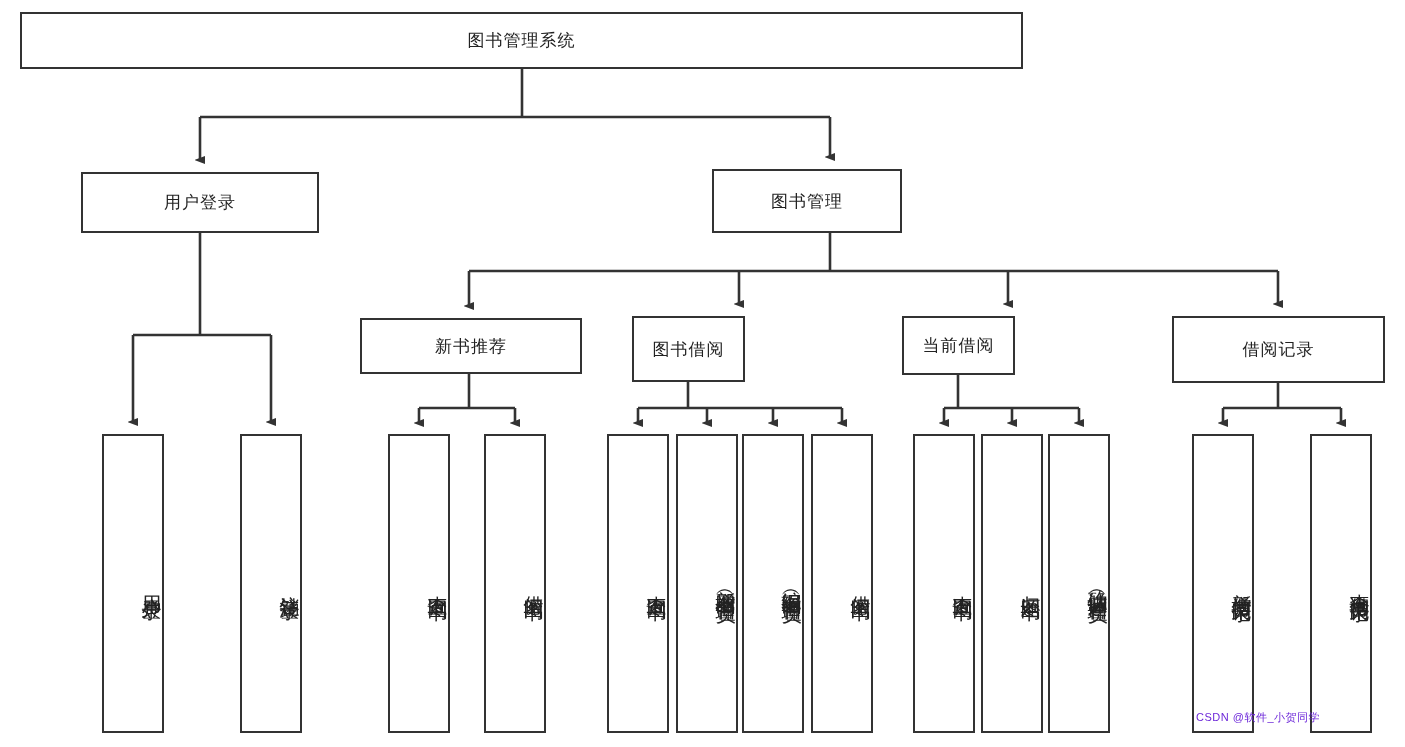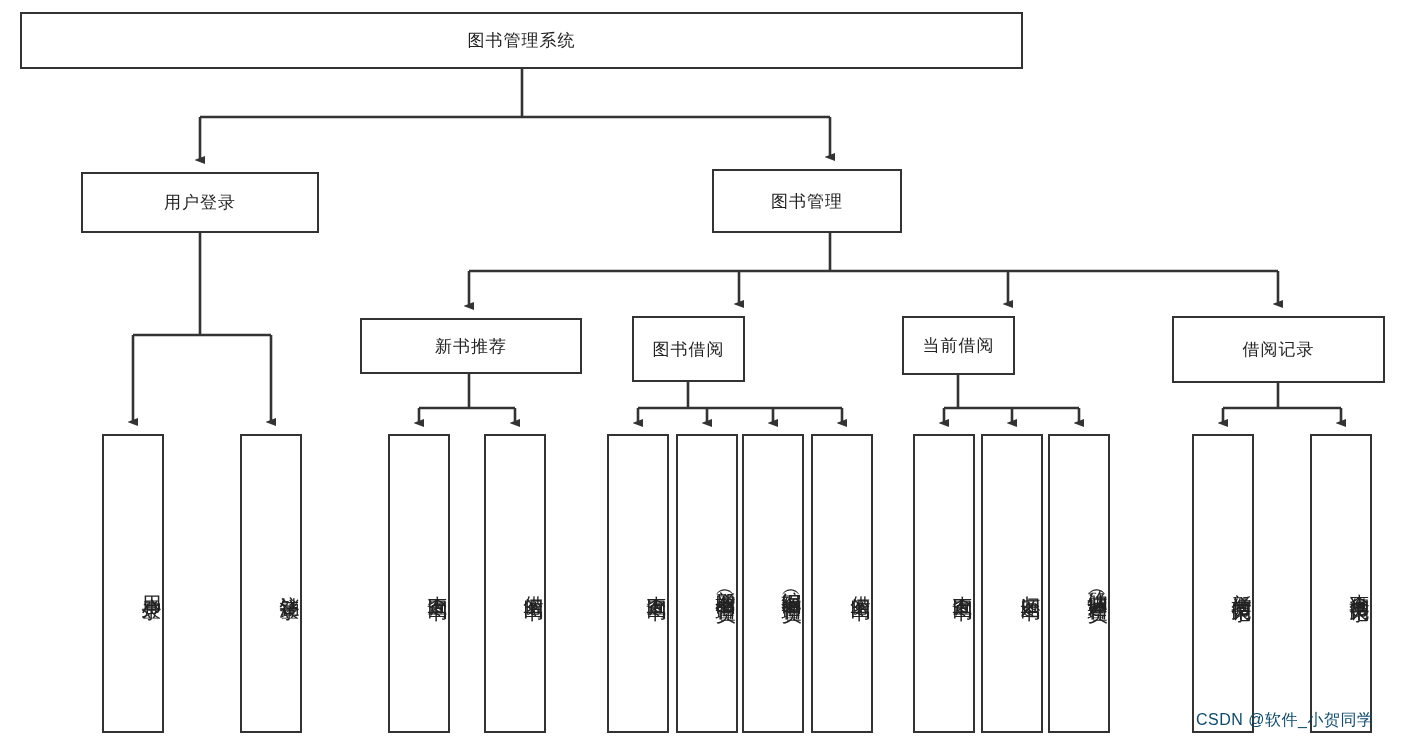--- a/index.html
+++ b/index.html
@@ -51,22 +51,22 @@
     align-items: flex-start;
     justify-content: center;
   }
   .node.v > span {
     writing-mode: vertical-rl;
     text-orientation: upright;
     display: block;
   }
   .watermark {
     position: absolute;
-    font-size: 16px;
-    color: #0c4a6e;
+    font-size: 11px;
+    color: #6d28d9;
     white-space: nowrap;
     letter-spacing: 0.5px;
   }
 </style>
 </head>
 <body>
 
 <div id="canvas">
 
   <svg class="connectors" viewBox="0 0 1405 747">

